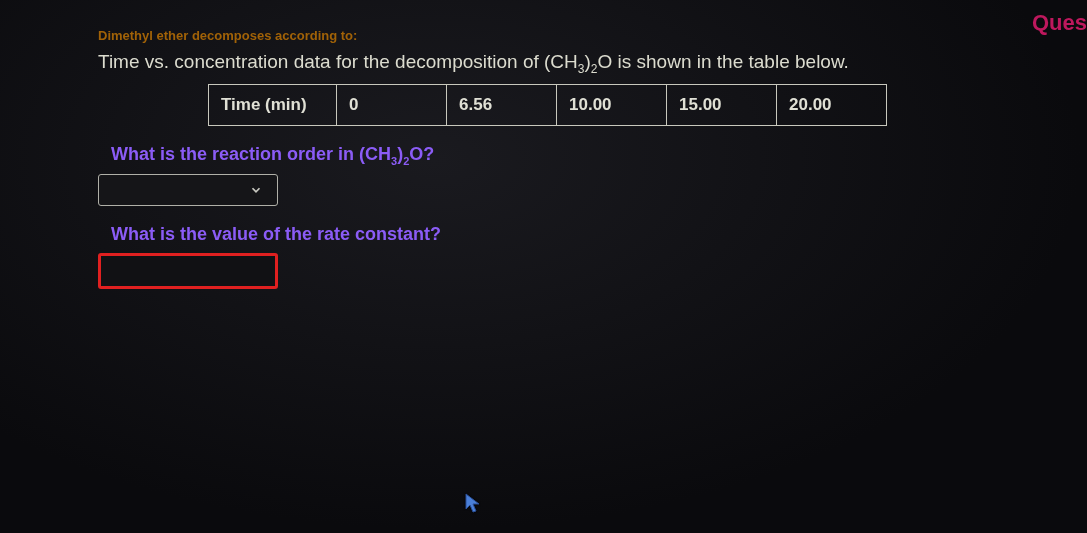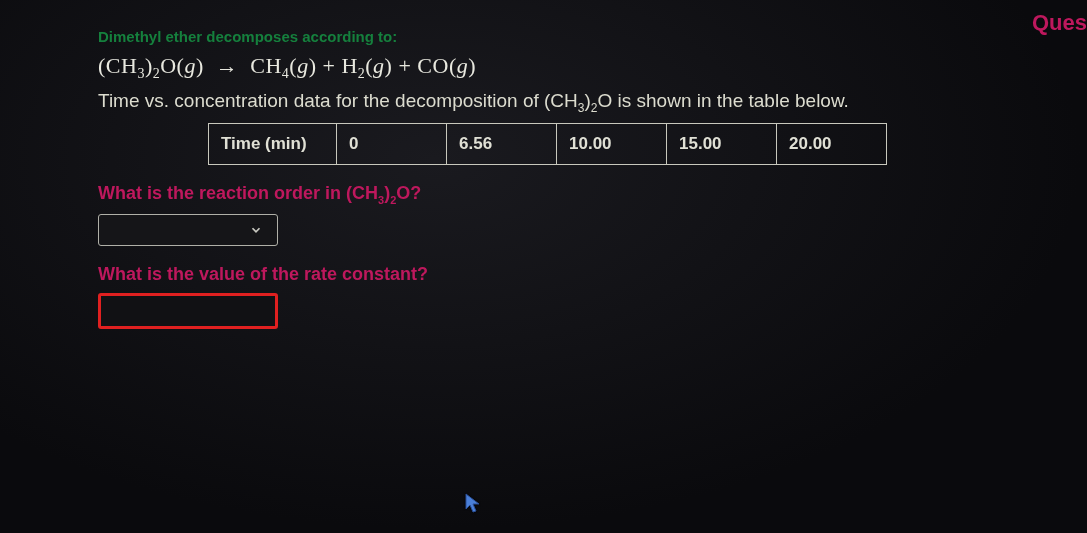--- a/index.html
+++ b/index.html
@@ -9,23 +9,23 @@
       height: 533px;
       font-family: Arial, sans-serif;
       color: #d8d8d0;
       overflow: hidden;
       position: relative;
     }
     .content {
       padding: 28px 0 0 98px;
     }
     .intro {
-      font-size: 15px;
+      font-size: 13px;
       font-weight: bold;
-      color: #15803d;
+      color: #a16207;
       margin-bottom: 8px;
     }
     .equation {
       font-size: 22px;
       font-family: "Times New Roman", serif;
       color: #e8e8df;
       margin-bottom: 8px;
       letter-spacing: 0.5px;
     }
     .equation sub { font-size: 14px; vertical-align: sub; }
@@ -48,22 +48,23 @@
       font-size: 17px;
       font-weight: bold;
       color: #e0e0d5;
       min-width: 110px;
     }
     table.data td.hdr { min-width: 128px; }
     table.data td.hdr sub { font-size: 11px; }
     .question {
       font-size: 18px;
       font-weight: bold;
-      color: #be185d;
+      color: #8b5cf6;
       margin-bottom: 8px;
+      margin-left: 13px;
     }
     .question sub { font-size: 11px; }
     .select {
       width: 180px;
       height: 32px;
       border: 1px solid #b0b0a8;
       background: #151518;
       border-radius: 3px;
       position: relative;
       margin-bottom: 18px;
@@ -102,21 +103,20 @@
     }
     .cursor svg { display: block; filter: drop-shadow(0 0 1px #000); }
   </style>
 </head>
 <body>
 
 <div class="ques-frag">Ques</div>
 
 <div class="content">
   <div class="intro">Dimethyl ether decomposes according to:</div>
-  <div class="equation">(CH<sub>3</sub>)<sub>2</sub>O(<span class="state">g</span>) &nbsp;→&nbsp; CH<sub>4</sub>(<span class="state">g</span>) + H<sub>2</sub>(<span class="state">g</span>) + CO(<span class="state">g</span>)</div>
   <div class="desc">Time vs. concentration data for the decomposition of (CH<sub>3</sub>)<sub>2</sub>O is shown in the table below.</div>
 
   <table class="data">
     <tbody>
         <tr>
       <td class="hdr">Time (min)</td>
       <td>0</td>
       <td>6.56</td>
       <td>10.00</td>
       <td>15.00</td>

